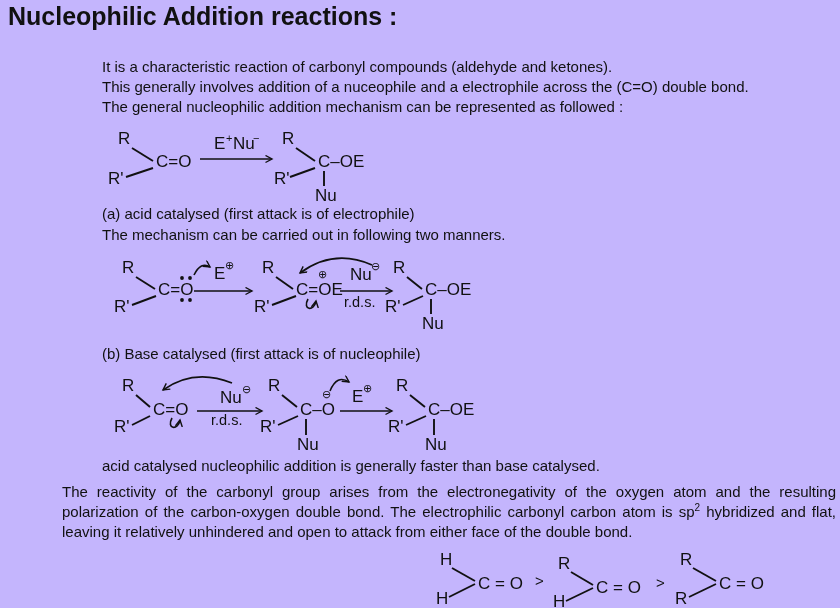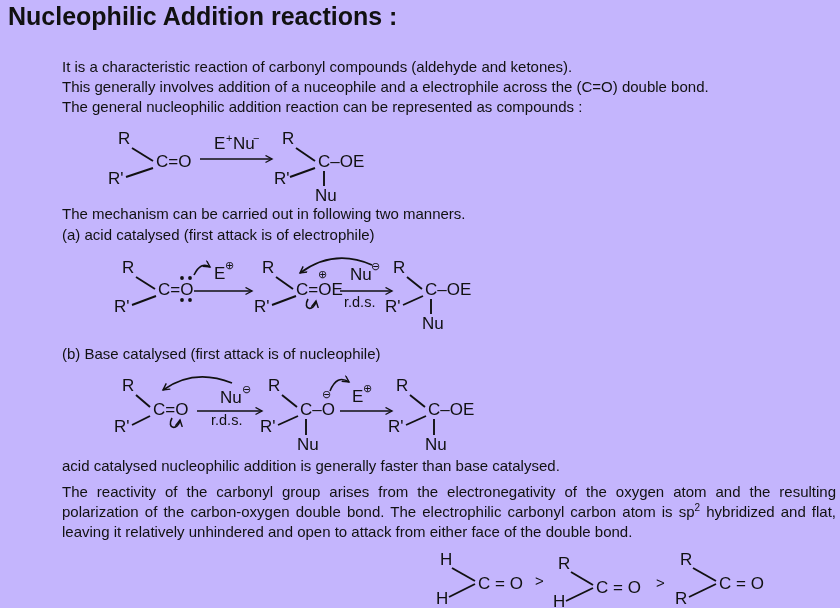--- a/index.html
+++ b/index.html
@@ -1,20 +1,20 @@
 <!DOCTYPE html>
 <html><head>
 <meta charset="utf-8">
 <style>
   html,body{margin:0;padding:0;background:#fff;}
   .page{position:relative;width:840px;height:608px;background:#c4b5fd;overflow:hidden;
         font-family:"Liberation Sans",sans-serif;color:#111;}
   .abs{position:absolute;}
   .title{left:8px;top:2px;font-size:25px;font-weight:bold;margin:0;}
-  .bodytext{font-size:15px;line-height:20px;}
+  .bodytext{font-size:15px;line-height:20px;margin-left:40px;}
   .block62{left:62px;}
   .justify{text-align:justify;}
   sup.sp{font-size:10px;vertical-align:super;line-height:0;}
   .bold{font-weight:bold;}
   svg text{font-family:"Liberation Sans",sans-serif;font-size:17px;fill:#111;}
   svg text.sm{font-size:11px;}
   svg text.mid{font-size:14.5px;}
   svg text.gt{font-size:15px;}
   .bond{stroke:#111;stroke-width:1.9;fill:none;}
   .arr{stroke:#111;stroke-width:1.6;fill:none;}
@@ -23,21 +23,21 @@
 </head>
 <body>
 
 <div class="page">
 
   <h1 class="abs title">Nucleophilic Addition reactions :</h1>
 
   <div class="abs bodytext block62" style="top:57px;">
     <div>It is a characteristic reaction of carbonyl compounds (aldehyde and ketones).</div>
     <div>This generally involves addition of a nuceophile and a electrophile across the (C=O) double bond.</div>
-    <div>The general nucleophilic addition reaction can be represented as compounds :</div>
+    <div>The general nucleophilic addition mechanism can be represented as followed :</div>
   </div>
 
   <svg class="abs" style="left:100px;top:122px;" width="310" height="84">
     <defs>
       <marker id="ah1" markerWidth="10" markerHeight="10" refX="7" refY="4" orient="auto" markerUnits="userSpaceOnUse">
         <path d="M0.5,0.5 L7,4 L0.5,7.5" fill="none" stroke="#111" stroke-width="1.4"></path>
       </marker>
     </defs>
     <g>
       <text x="18" y="22">R</text>
@@ -58,22 +58,22 @@
       <line class="bond" x1="196" y1="26" x2="215" y2="39"></line>
       <text x="218" y="45">C–OE</text>
       <text x="174" y="62">R'</text>
       <line class="bond" x1="190" y1="55" x2="215" y2="46"></line>
       <line class="bond" x1="224" y1="49" x2="224" y2="64"></line>
       <text x="215" y="79">Nu</text>
     </g>
   </svg>
 
   <div class="abs bodytext block62" style="top:203px;line-height:21px;">
+    <div>(a) acid catalysed (first attack is of electrophile)</div>
     <div>The mechanism can be carried out in following two manners.</div>
-    <div>(a) acid catalysed (first attack is of electrophile)</div>
   </div>
 
   <svg class="abs" style="left:112px;top:248px;" width="360" height="90">
     <defs>
       <marker id="ah2" markerWidth="10" markerHeight="10" refX="7" refY="4" orient="auto" markerUnits="userSpaceOnUse">
         <path d="M0.5,0.5 L7,4 L0.5,7.5" fill="none" stroke="#111" stroke-width="1.4"></path>
       </marker>
     </defs>
     <g>
       <text x="10" y="25">R</text>

